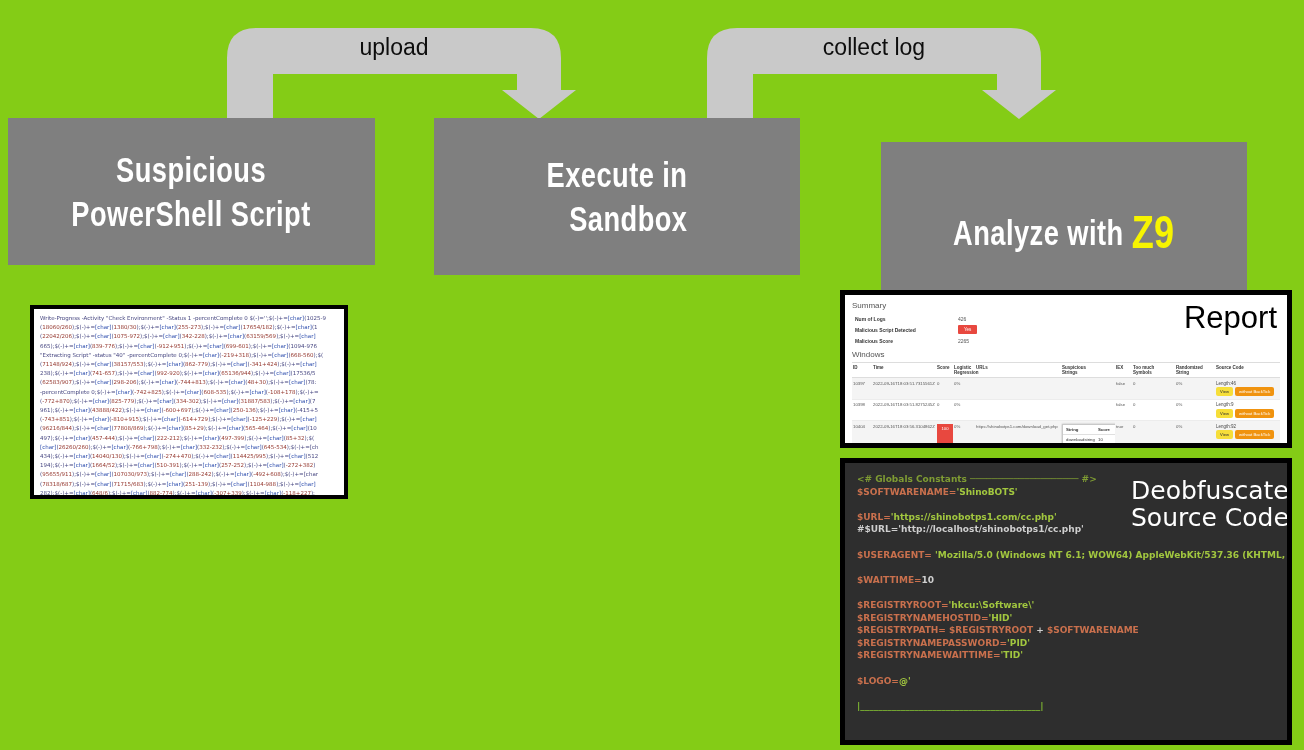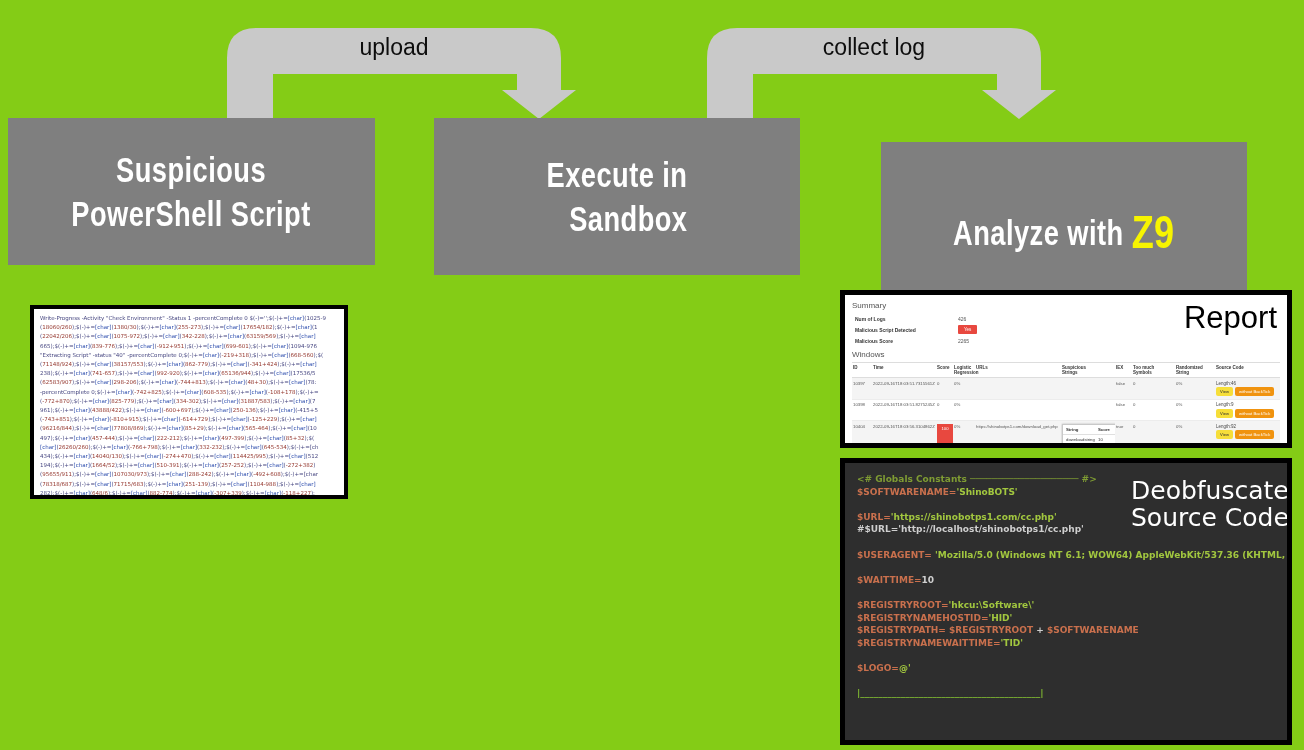--- a/index.html
+++ b/index.html
@@ -248,20 +248,21 @@
         <div class="cline"><span class="k">$URL=</span><span class="s">'https://shinobotps1.com/cc.php'</span></div>
         <div class="cline"><span class="w">#$URL='http://localhost/shinobotps1/cc.php'</span></div>
         <div class="cline">&nbsp;</div>
         <div class="cline"><span class="k">$USERAGENT= </span><span class="s">'Mozilla/5.0 (Windows NT 6.1; WOW64) AppleWebKit/537.36 (KHTML, like Gecko) Chrome/56.0.2924.87 Safari/537.36'</span></div>
         <div class="cline">&nbsp;</div>
         <div class="cline"><span class="k">$WAITTIME=</span><span class="w">10</span></div>
         <div class="cline">&nbsp;</div>
         <div class="cline"><span class="k">$REGISTRYROOT=</span><span class="s">'hkcu:\Software\'</span></div>
         <div class="cline"><span class="k">$REGISTRYNAMEHOSTID=</span><span class="s">'HID'</span></div>
         <div class="cline"><span class="k">$REGISTRYPATH= $REGISTRYROOT </span><span class="w">+</span><span class="k"> $SOFTWARENAME</span></div>
+        <div class="cline"><span class="k">$REGISTRYNAMEPASSWORD=</span><span class="s">'PID'</span></div>
         <div class="cline"><span class="k">$REGISTRYNAMEWAITTIME=</span><span class="s">'TID'</span></div>
         <div class="cline">&nbsp;</div>
         <div class="cline"><span class="k">$LOGO=</span><span class="s">@'</span></div>
         <div class="cline">&nbsp;</div>
         <div class="cline"><span class="g"> |________________________________________|</span></div>
       </div>
   </div>
 
 </div>
 

